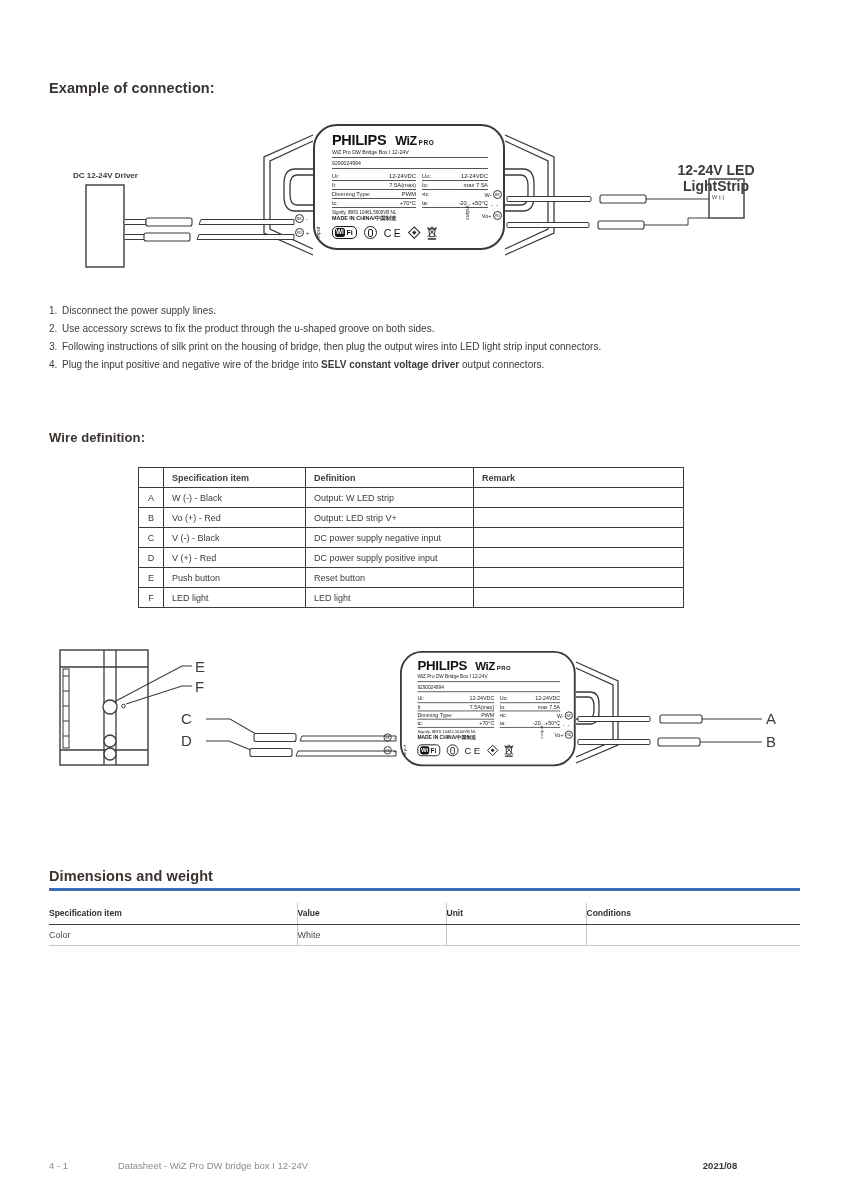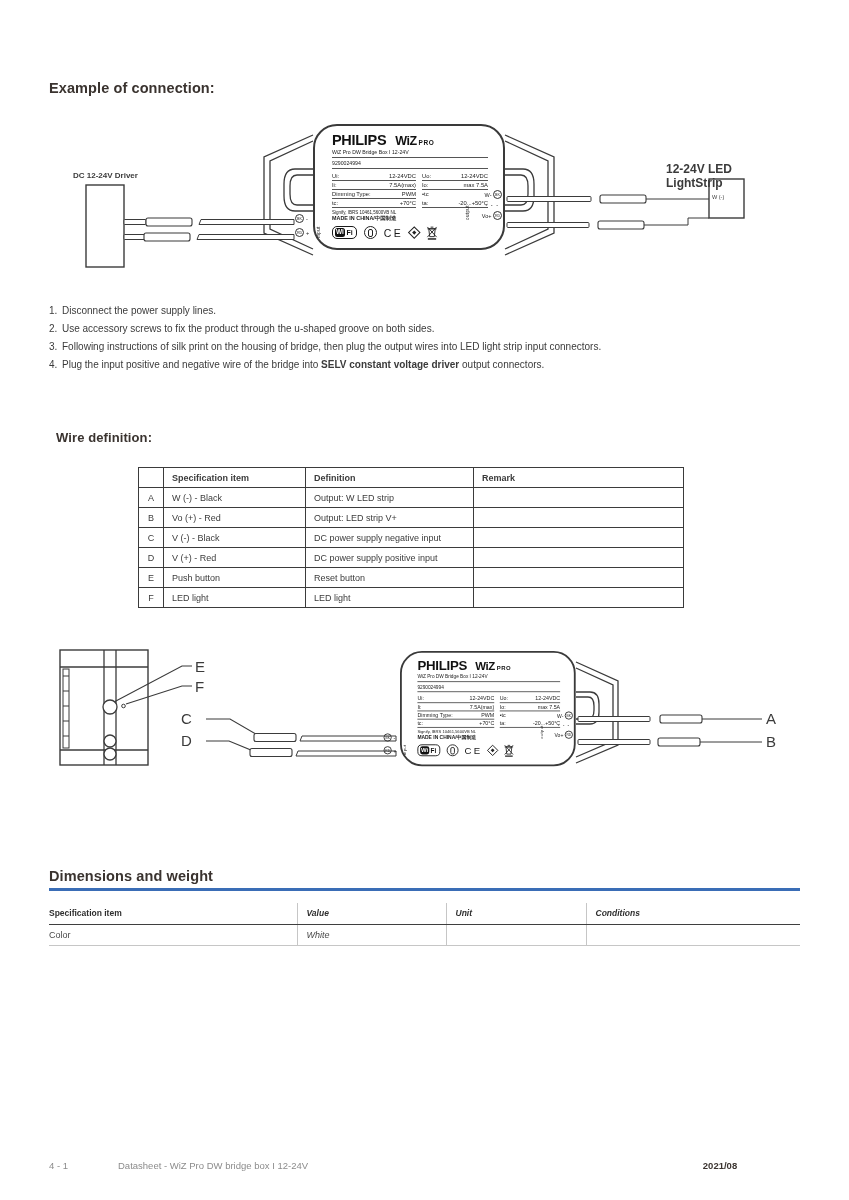--- a/index.html
+++ b/index.html
@@ -5,32 +5,32 @@
   html,body { margin:0; padding:0; background:#fff; }
   .page { position:relative; width:849px; height:1200px; background:#fff; overflow:hidden;
           font-family:"Liberation Sans", sans-serif; color:#3b3b3b; }
   .page * { box-sizing:border-box; }
   svg.lineart { position:absolute; left:0; top:0; z-index:0; }
   .ov { position:absolute; z-index:1; }
 
   
   .h-section { font-size:14.5px; font-weight:bold; color:#3a332f; letter-spacing:0.1px; }
   .h-example { left:49px; top:80px; }
-  .h-wire { left:49px; top:430px; font-size:13px;margin-left:7px; }
+  .h-wire { left:49px; top:430px; font-size:13px; }
   .h-dim { left:49px; top:868px; }
   .blue-rule { left:49px; top:888px; width:751px; height:2.5px; background:#3a6db6; }
 
   
   .steps { left:49px; top:306px; width:730px; font-size:10px; color:#3b3b3b; }
   .step { display:flex; margin-bottom:7.5px; line-height:1.05; }
   .step-num { width:13px; flex:none; }
 
   
   .lbl-driver { left:73px; top:171px; font-size:8px; font-weight:bold; color:#3b3b3b; }
-  .lbl-strip { left:666px; top:162px; width:100px; text-align:left; font-size:12px; font-weight:bold; }
+  .lbl-strip { left:666px; top:162px; width:100px; text-align:center; font-size:14px; font-weight:bold; }
   .lbl-strip-term { left:712px; top:194px; font-size:5.5px; color:#3b3b3b; }
   .callout { font-size:15px; color:#3b3b3b; }
   .co-e { left:195px; top:658px; } .co-f { left:195px; top:678px; }
   .co-c { left:181px; top:710px; } .co-d { left:181px; top:732px; }
   .co-a { left:766px; top:710px; } .co-b { left:766px; top:733px; }
 
   
   .device { position:absolute; width:192px; height:126px; background:#fff;
             border:2.2px solid #3a3a3a; border-radius:24px; color:#222; }
   .dev1 { left:313px; top:124px; }
@@ -80,21 +80,21 @@
   table.wire th { font-weight:bold; }
   table.wire td.letter { text-align:center; padding:0; }
 
   
   table.dims { position:absolute; left:49px; top:903px; border-collapse:collapse; z-index:1;
                font-size:9px; color:#4a4a4a; table-layout:fixed; }
   table.dims th { font-size:8.5px; font-weight:bold; color:#2f2f2f; text-align:left;
                   border-bottom:1.6px solid #3f3f3f; height:21px; }
   table.dims td { border-bottom:1px solid #c6c6c6; height:21px; }
   table.dims th, table.dims td { padding:0; white-space:nowrap; overflow:hidden; }
-  table.dims th + th, table.dims td + td { border-left:1px solid #c6c6c6; padding-left:9px;font-style:italic; }
+  table.dims th + th, table.dims td + td { border-left:1px solid #c6c6c6; padding-left:0; }
 
   
   .footer-left { left:49px; top:1160px; font-size:9.5px; color:#8c8c8c; }
   .footer-mid { left:118px; top:1160px; font-size:9.5px; color:#8c8c8c; }
   .footer-right { left:640px; top:1160px; width:160px; text-align:center; font-size:9.5px;
                   color:#3b3430; font-weight:bold; }
 </style>
 </head>
 <body>
 

